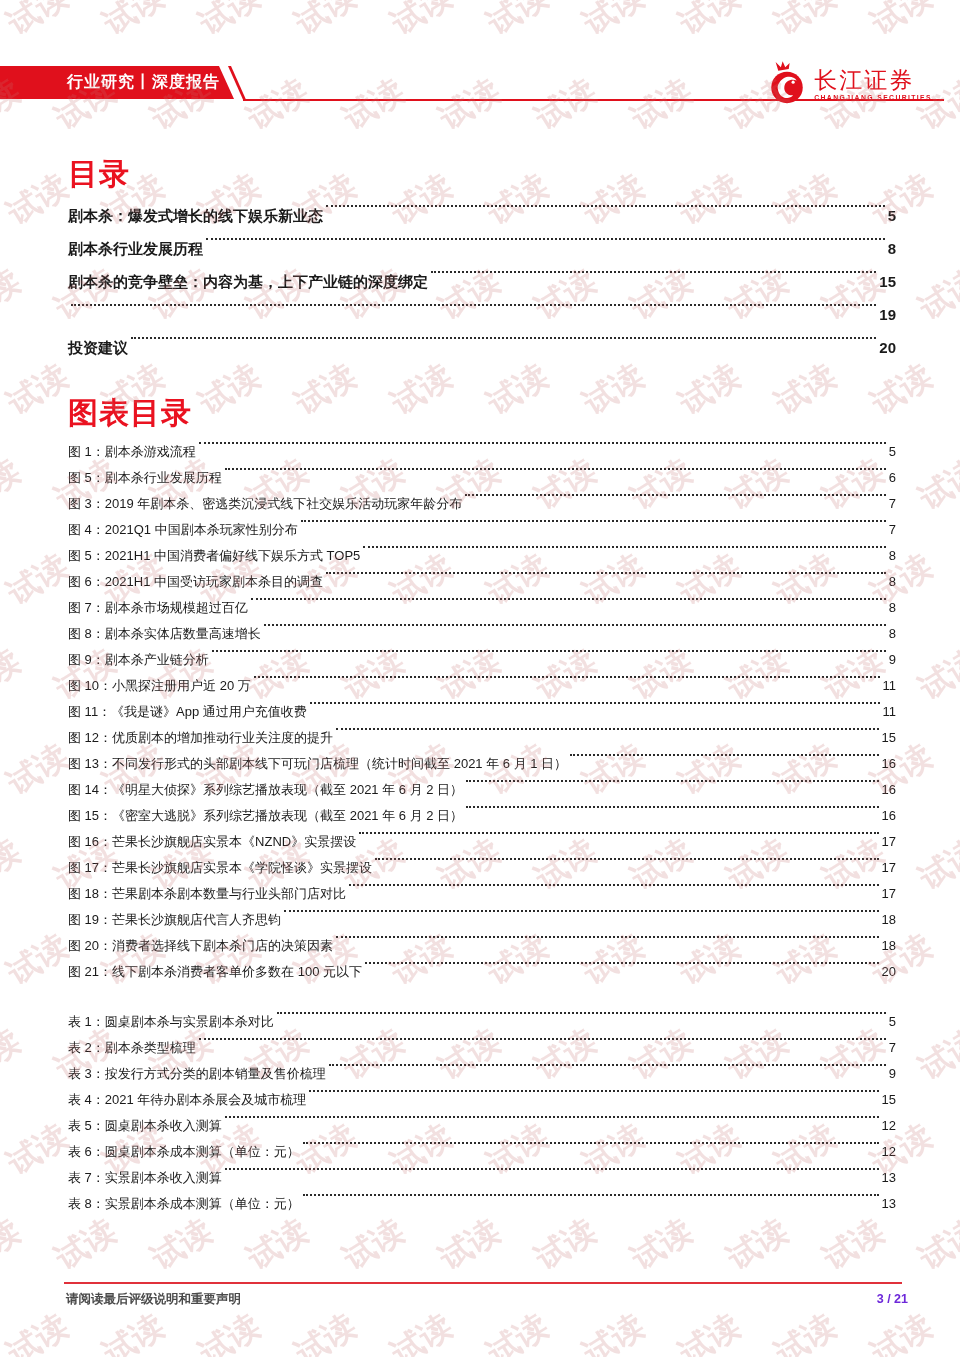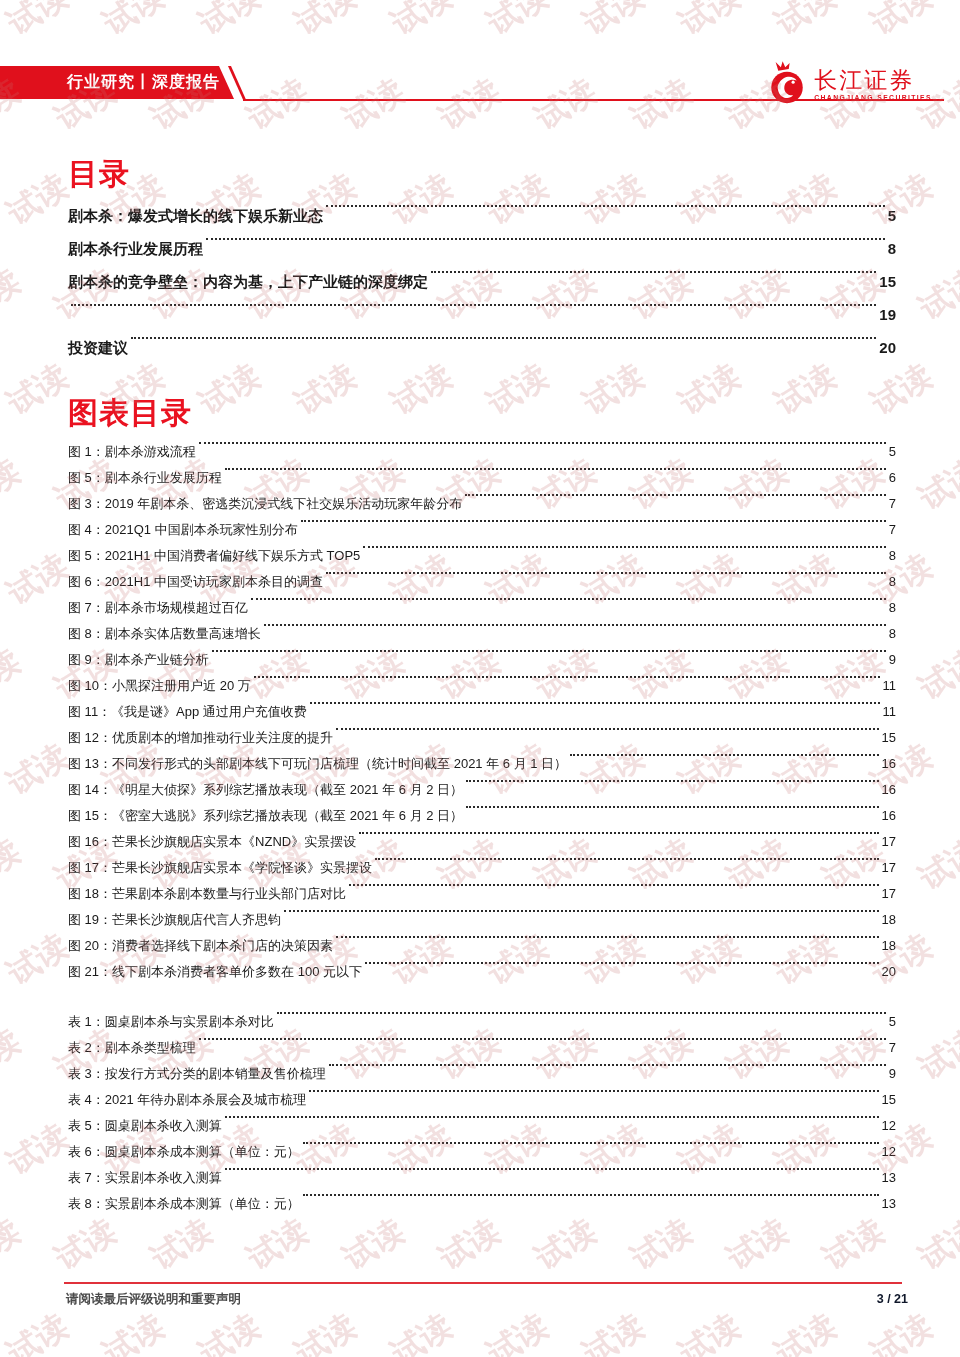--- a/index.html
+++ b/index.html
@@ -57,21 +57,21 @@
   }
   .row .pg{white-space:nowrap;}
 
   
   .footer-rule{position:absolute;left:64px;right:58px;top:1282px;height:2px;background:#e0313b;}
   .footer-row{
     position:absolute;left:66px;right:52px;top:1291px;
     display:flex;justify-content:space-between;align-items:baseline;
     font-size:12.5px;color:#4a4a4a;font-weight:bold;
   }
-  .footer-row .pageno{color:#0f172a;}
+  .footer-row .pageno{color:#6d28d9;}
 
   
   #watermarks{position:absolute;inset:0;pointer-events:none;overflow:hidden;z-index:50;}
   .wm{
     position:absolute;font-size:32px;font-weight:bold;
     color:rgba(198,112,112,0.22);transform:rotate(-32deg);white-space:nowrap;
     user-select:none;
   }
 </style>
 </head>

